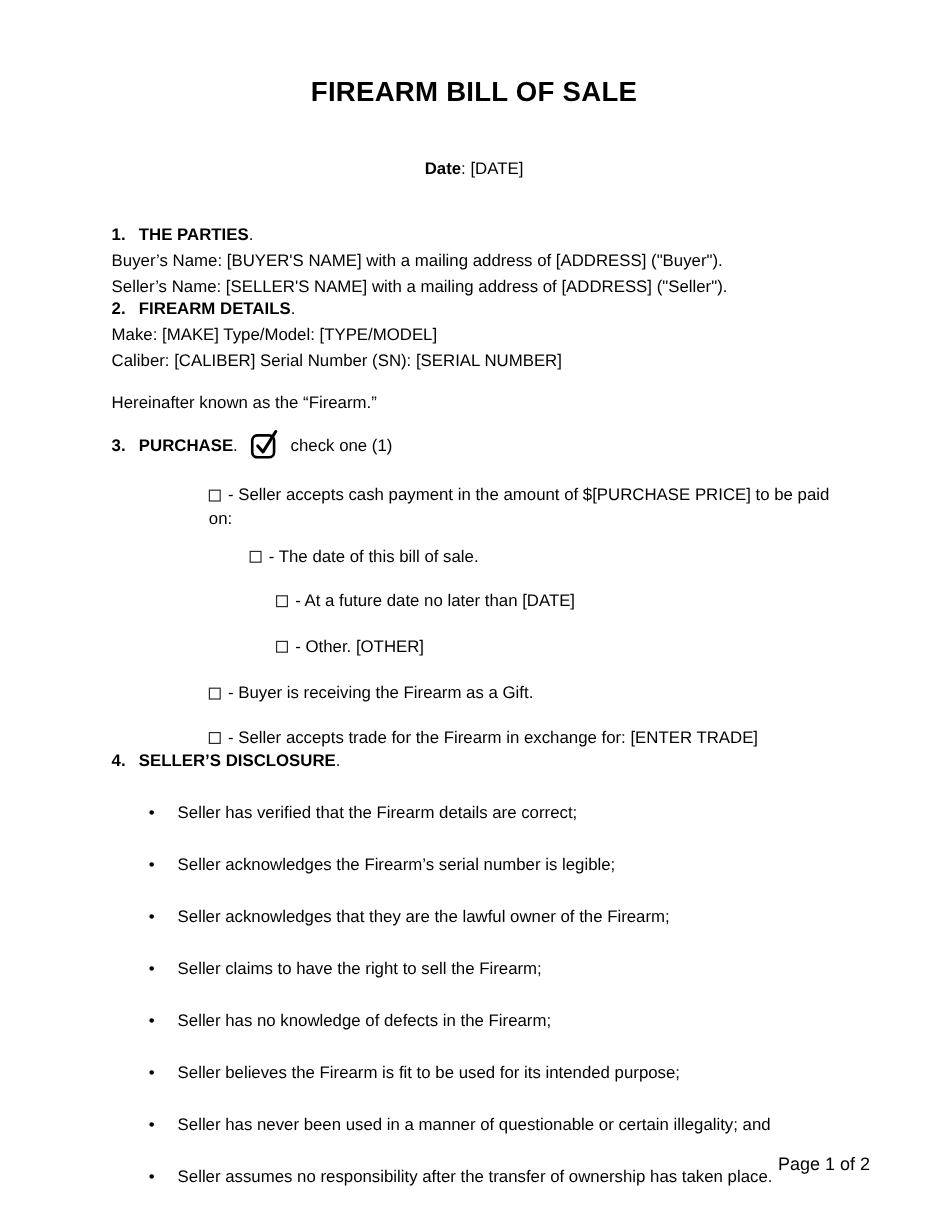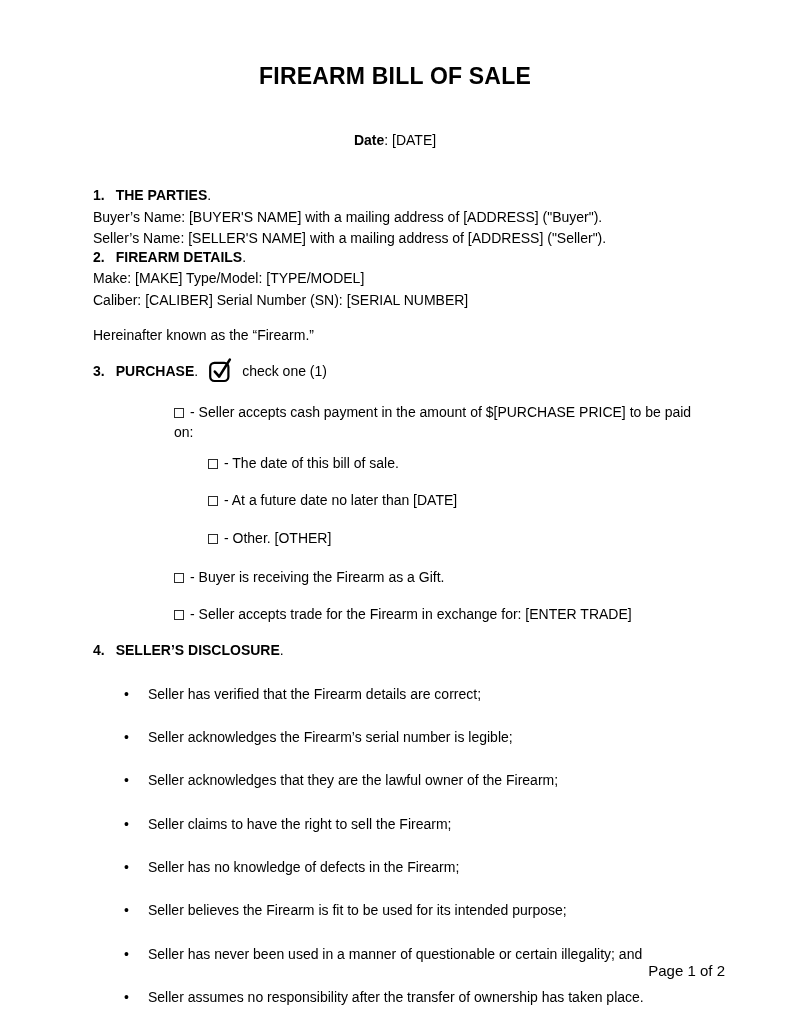--- a/index.html
+++ b/index.html
@@ -26,21 +26,21 @@
 
   .date-line { margin-top:41px;text-align:center; }
   .date-line .lbl { font-weight:bold; }
 
   .sec { font-weight:bold; }
   .sec .sec-title { margin-left:11px;text-align:center; }
   .sec .sec-period { font-weight:normal; }
   .sec-1 { margin-top:36px; }
   .sec-2 { margin-top:0; }
   .sec-3 { margin-top:12px; line-height:27px; }
-  .sec-4 { margin-top:17px; }
+  .sec-4 { }
 
   .para { margin-top:2px; }
   .para.tight { margin-top:16px; }
 
   .instr { font-weight:normal; margin-left:2px; }
 
   
   .cb {
     display:inline-block;
     width:10px; height:10px;
@@ -59,21 +59,21 @@
   }
   .cb-checked svg { display:block; }
 
   .opt { margin-left:45px;padding-left:36px; }
   .opt-cash  { margin-top:18px; max-width:562px; }
   .opt-gift  { margin-top:20px; }
   .opt-trade { margin-top:18px; }
 
   .sub-opts { margin:3px 0 0 115px; padding:0; list-style:none; }
   .sub-opts li { margin-top:12px; }
-  .sub-opts li + li { margin-top:18px; }
+  .sub-opts li + li { margin-top:18px;margin-left:22px; }
 
   .bullets { margin:19px 0 0 0; padding:0; list-style:none; }
   .bullets li { position:relative; padding-left:55px; line-height:19.3px;margin-top:24px; }
   .bullets li::before {
     content:"\2022";
     position:absolute; left:31px; top:0;
     font-size:14px;
   }
 
   .footer {

